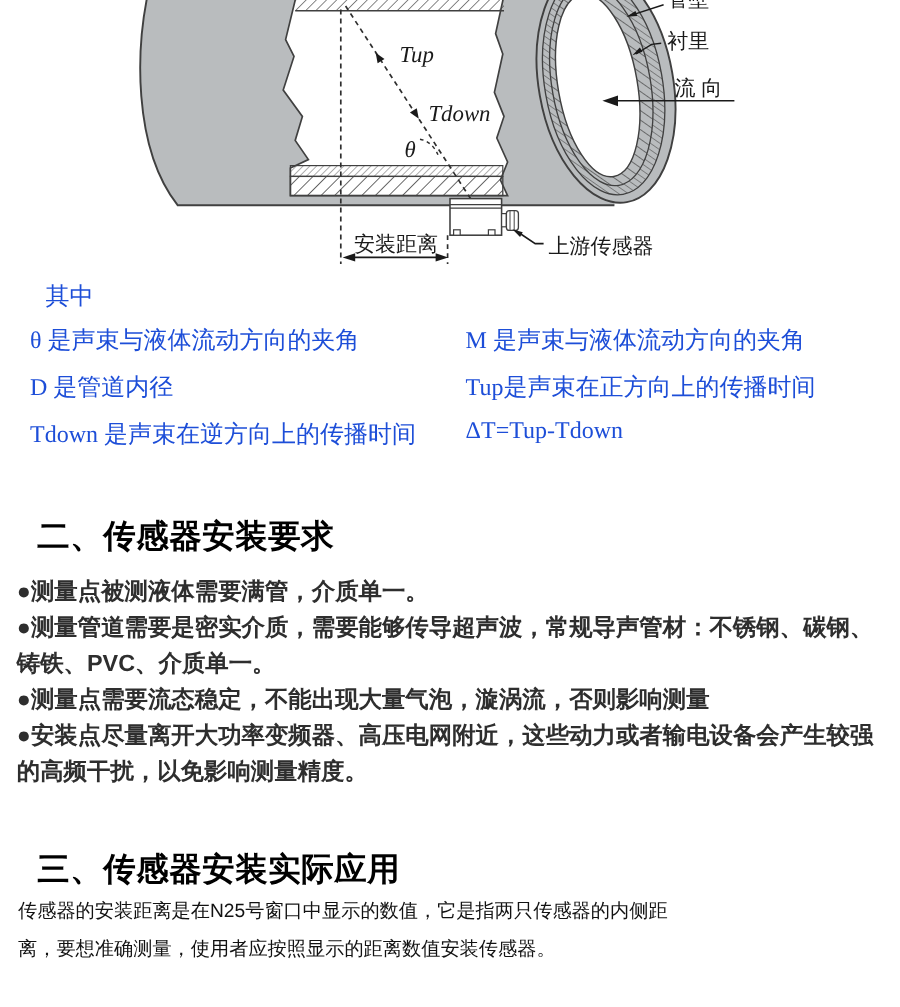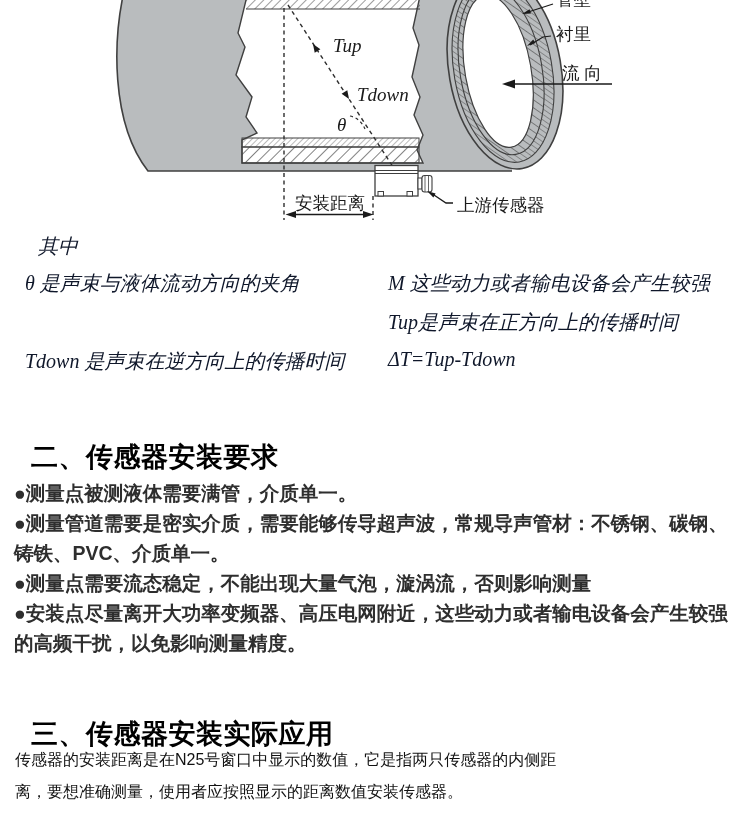--- a/index.html
+++ b/index.html
@@ -1,20 +1,20 @@
 <!DOCTYPE html>
 <html><head>
 <meta charset="utf-8">
 <style>
   html,body{margin:0;padding:0;background:#ffffff;}
   .page{position:relative;width:750px;height:839px;background:#fff;overflow:hidden;
         font-family:"Liberation Sans","DejaVu Sans",sans-serif;}
   .abs{position:absolute;}
-  .serif{font-family:"Liberation Serif","DejaVu Serif",serif;color:#0f172a;font-size:20px;white-space:nowrap;font-style:italic;}
-  .heading{font-weight:bold;color:#000;font-size:27px;letter-spacing:0.5px;white-space:nowrap;margin-top:10px;}
+  .serif{font-family:"Liberation Serif","DejaVu Serif",serif;color:#1d4ed8;font-size:20px;white-space:nowrap;}
+  .heading{font-weight:bold;color:#000;font-size:27px;letter-spacing:0.5px;white-space:nowrap;}
   .bline{height:30px;line-height:30px;font-size:19.5px;color:#2e2e2e;white-space:nowrap;font-weight:bold;}
   .pline{height:32px;line-height:32px;font-size:16px;color:#121212;white-space:nowrap;}
   svg text{user-select:none;}
   .cjk-label{font-family:"Liberation Sans","DejaVu Sans",sans-serif;font-size:17.5px;fill:#1a1a1a;}
   .math-label{font-family:"Liberation Serif","DejaVu Serif",serif;font-style:italic;font-size:19px;fill:#1a1a1a;}
 </style>
 </head>
 <body>
 
 <div class="page">
@@ -112,22 +112,23 @@
     <g>
       <text x="562" y="79" class="cjk-label">流 向</text>
       <line x1="510" y1="84" x2="612" y2="84" stroke="#1a1a1a" stroke-width="1.3"></line>
       <path d="M 502,84 L 515,79.5 L 515,88.5 Z" fill="#1a1a1a"></path>
     </g>
   </svg>
 
   <div class="abs serif" style="left:38px;top:233px">其中</div>
 
   <div class="abs serif" style="left:25px;top:270px">θ 是声束与液体流动方向的夹角</div>
-  <div class="abs serif" style="left:388px;top:270px">M 这些动力或者输电设备会产生较强</div>
+  <div class="abs serif" style="left:388px;top:270px">M 是声束与液体流动方向的夹角</div>
 
+  <div class="abs serif" style="left:25px;top:309px">D 是管道内径</div>
   <div class="abs serif" style="left:388px;top:309px">Tup是声束在正方向上的传播时间</div>
 
   <div class="abs serif" style="left:25px;top:348px">Tdown 是声束在逆方向上的传播时间</div>
   <div class="abs serif" style="left:388px;top:348px">ΔT=Tup-Tdown</div>
 
   <div class="abs heading" style="left:31px;top:429px">二、传感器安装要求</div>
 
   <div class="abs" style="left:14px;top:478px;width:730px">
     <div class="bline">●测量点被测液体需要满管，介质单一。</div>
     <div class="bline">●测量管道需要是密实介质，需要能够传导超声波，常规导声管材：不锈钢、碳钢、</div>

